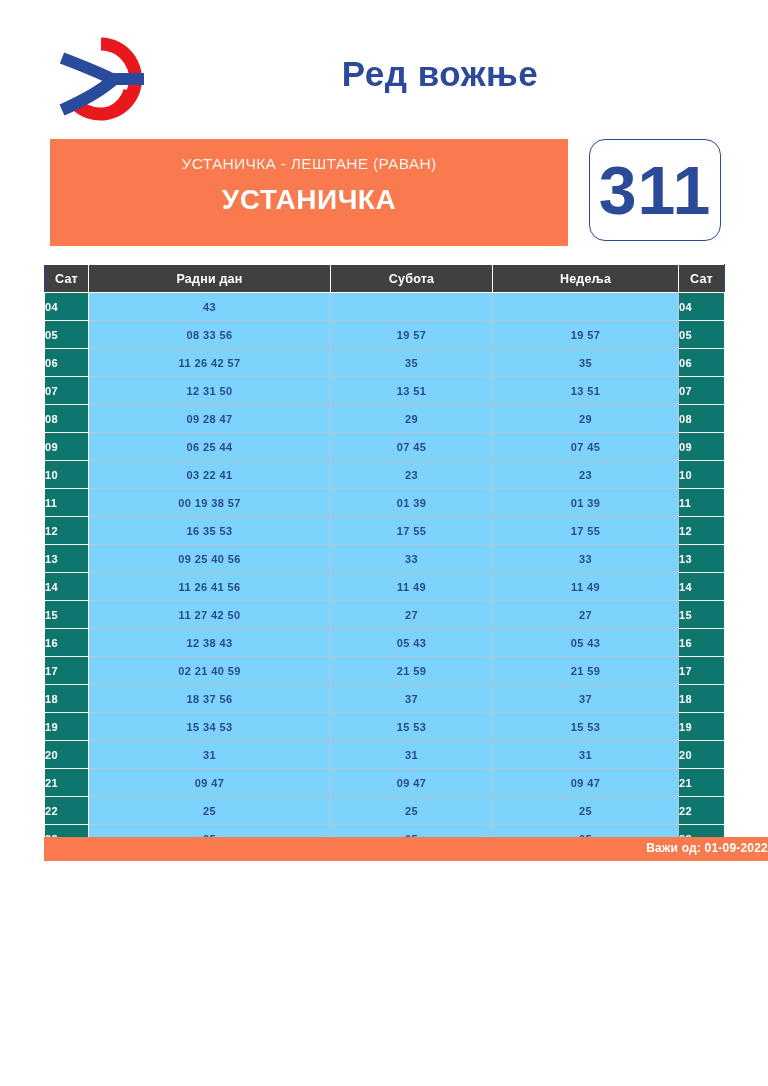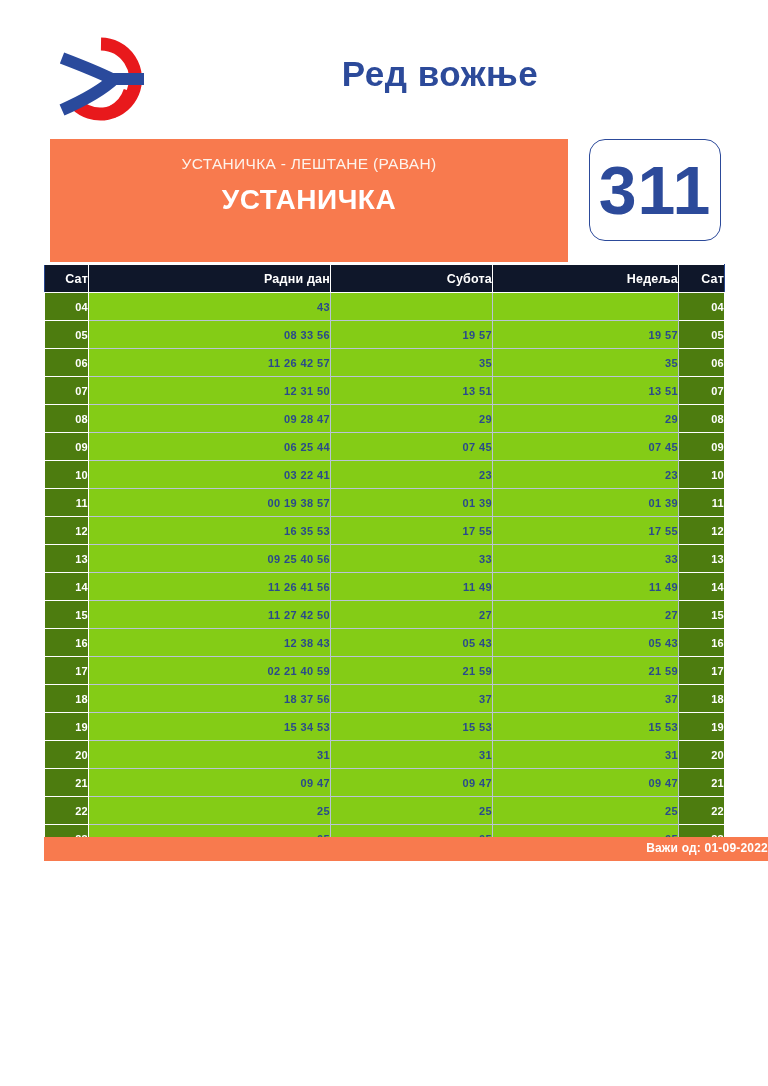--- a/index.html
+++ b/index.html
@@ -54,21 +54,21 @@
     letter-spacing: 0.5px;
     white-space: nowrap;
   }
 
   
   .banner {
     position: absolute;
     left: 50px;
     top: 139px;
     width: 518px;
-    height: 123px;
+    height: 107px;
     background: #f87a4e;
     box-sizing: border-box;
   }
   .banner-route {
     position: absolute;
     left: 0;
     top: 16px;
     width: 518px;
     text-align: center;
     font-size: 15.5px;
@@ -125,57 +125,57 @@
     width: 680px;
     table-layout: fixed;
   }
   table.timetable col.c-hour   { width: 44px; }
   table.timetable col.c-work   { width: 242px; }
   table.timetable col.c-sat    { width: 162px; }
   table.timetable col.c-sun    { width: 186px; }
   table.timetable col.c-hour2  { width: 46px; }
 
   table.timetable thead th {
-    background: #0f172a;
+    background: #404040;
     color: #ffffff;
     font-size: 12.5px;
     font-weight: bold;
     height: 27px;
     padding: 0;
-    text-align: right;
+    text-align: center;
     border: 1px solid #ffffff;
     letter-spacing: 0.2px;
   }
   table.timetable thead th.th-hour {
     border-left: 1px solid #26468f;
   }
   table.timetable thead th.th-hour2 {
     border-right: 1px solid #26468f;
   }
 
   table.timetable tbody td {
     height: 27px;
     padding: 0;
     font-size: 11px;
     font-weight: bold;
     vertical-align: middle;
   }
   td.hour-cell {
-    background: #4d7c0f;
+    background: #0f766e;
     color: #ffffff;
-    text-align: right;
+    text-align: left;
     font-size: 12px;
     font-weight: bold;
     border: 1px solid #ffffff;
     letter-spacing: 0.3px;
   }
   td.times-cell {
-    background: #84cc16;
+    background: #7dd3fc;
     color: #2a4a8c;
-    text-align: right;
+    text-align: center;
     padding-left: 9px;
     border-bottom: 1px solid #b9c3d6;
     border-right: 1px solid #b9c3d6;
     font-size: 10.5px;
     font-weight: bold;
     letter-spacing: 0.4px;
     white-space: nowrap;
     margin-left: 28px;
   }
   td.times-cell.first-times {

